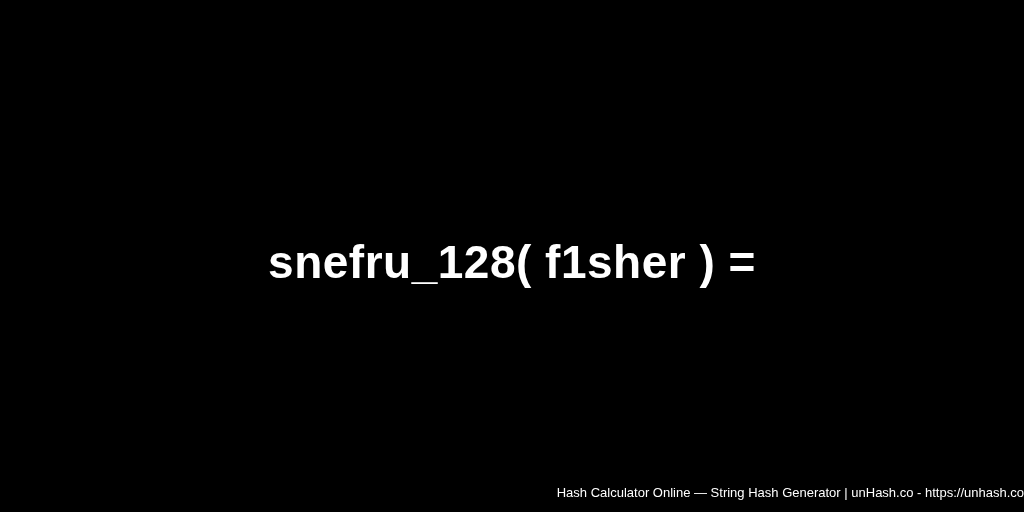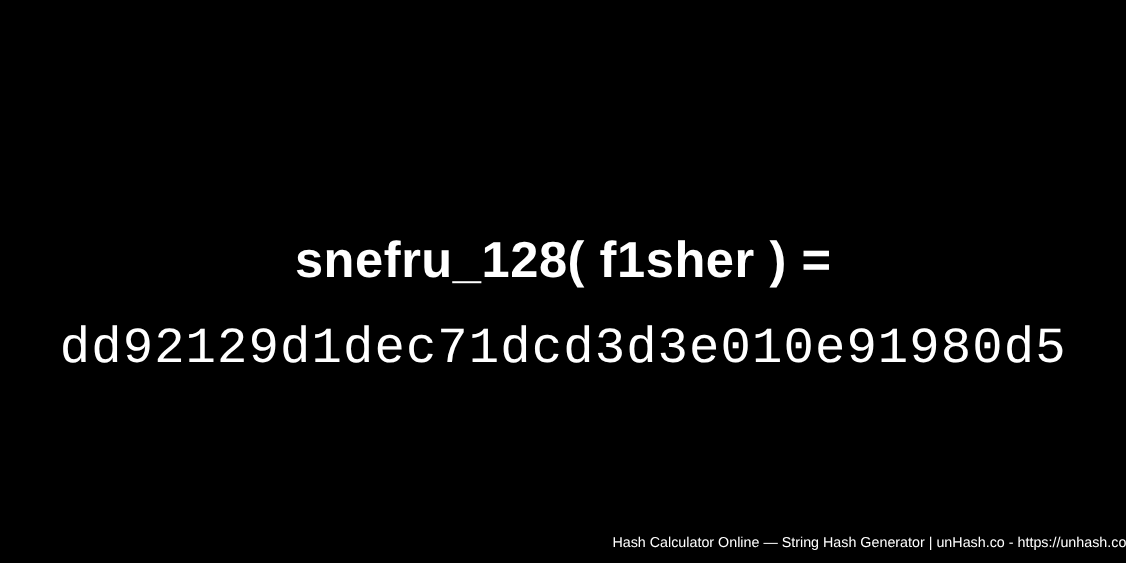--- a/index.html
+++ b/index.html
@@ -50,16 +50,15 @@
       color: #ffffff;
       font-size: 13px;
       font-weight: 400;
     }
   </style>
 </head>
 <body>
 
 <div class="content">
   <div class="expression">snefru_128( f1sher ) =</div>
-  <div class="hash-value">dd92129d1dec71dcd3d3e010e91980d5</div>
 </div>
 
 <div class="footer">Hash Calculator Online — String Hash Generator | unHash.co - https://unhash.co</div>
 
 </body></html>

